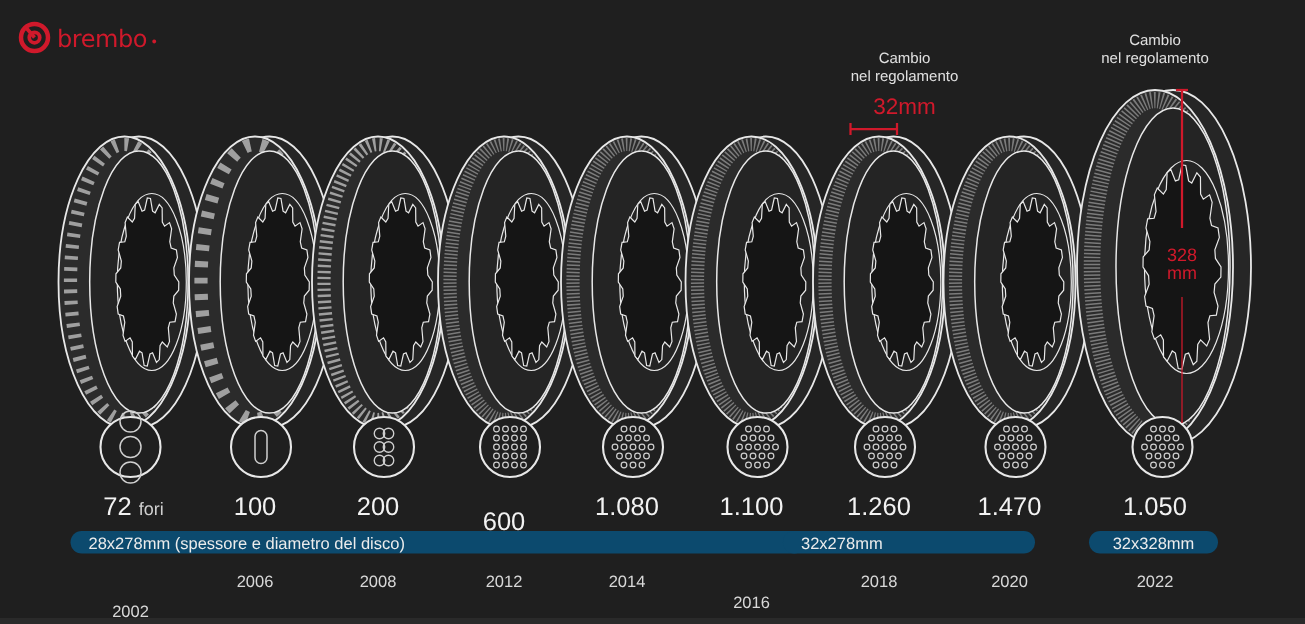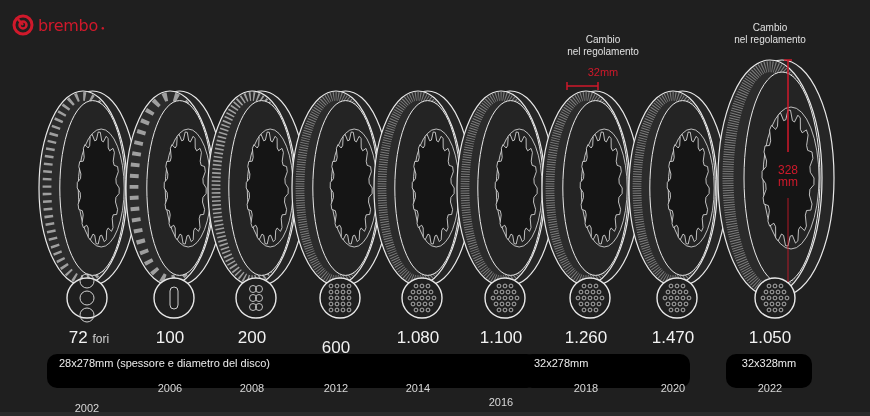--- a/index.html
+++ b/index.html
@@ -12,28 +12,28 @@
   }
   .frame { position: absolute; left: 0; top: 0; width: 870px; height: 416px; background: #1f1f1f; }
   .logo {
     position: absolute; left: 12px; top: 14px; display: flex; align-items: center; gap: 4px;
   }
   .logo-text { color: #d0192b; font-weight: normal; font-size: 16px; letter-spacing: -0.3px; font-family: "DejaVu Sans", sans-serif; }
   .logo-dot { color: #d0192b; font-size: 6px; margin-left: -1px; margin-top: 6px; }
   .note {
     position: absolute; text-align: center; font-size: 10px; line-height: 12px; color: #e0e0e0;
   }
-  .note-red { color: #d0192b; font-size: 11px; }
+  .note-red { color: #d0192b; font-size: 15px; }
   .discs { position: absolute; left: 0; top: 0; width: 870px; height: 416px; }
   .count {
     position: absolute; top: 328px; font-size: 17px; color: #f2f2f2; text-align: center; width: 90px;
   }
   .count small { font-size: 12px; color: #cfcfcf; }
   .pill {
-    position: absolute; top: 354px; height: 34px; border-radius: 10px; background: #000000;
+    position: absolute; top: 354px; height: 15px; border-radius: 10px; background: #0c4a6e;
     color: #ececec; font-size: 11px; line-height: 19px; padding-left: 12px; box-sizing: border-box;
   }
   .year {
     position: absolute; top: 382px; font-size: 11px; color: #d8d8d8; text-align: center; width: 60px;
   }
   .bottom-line { position: absolute; left: 0; top: 412px; width: 870px; height: 4px; background: #2a2a2a; }
 </style>
 </head>
 <body>
 

